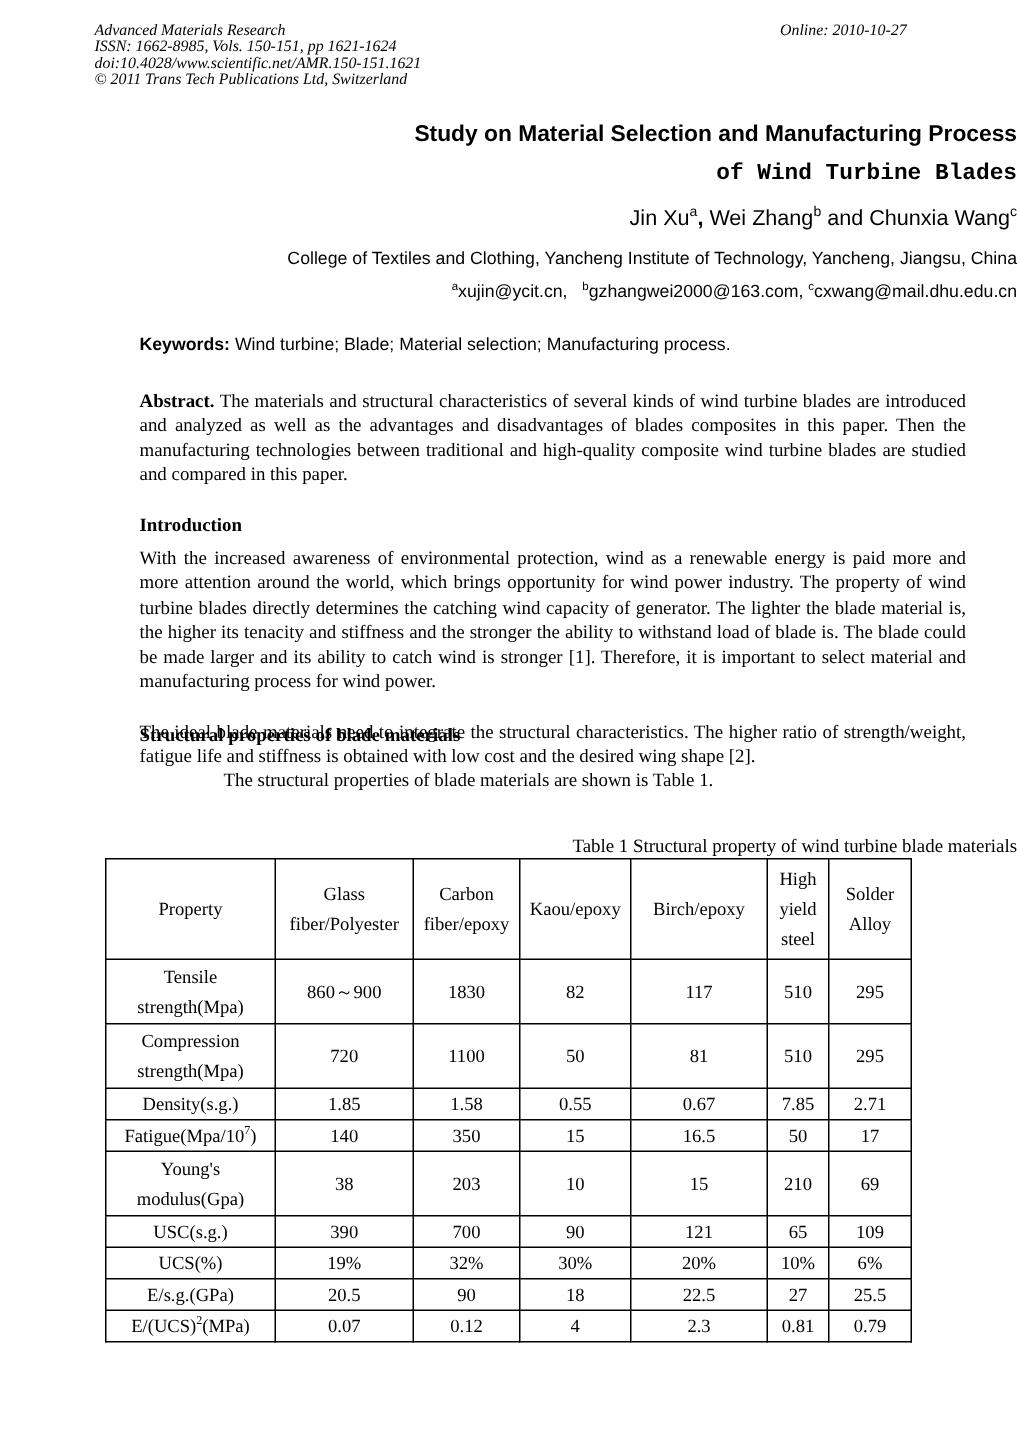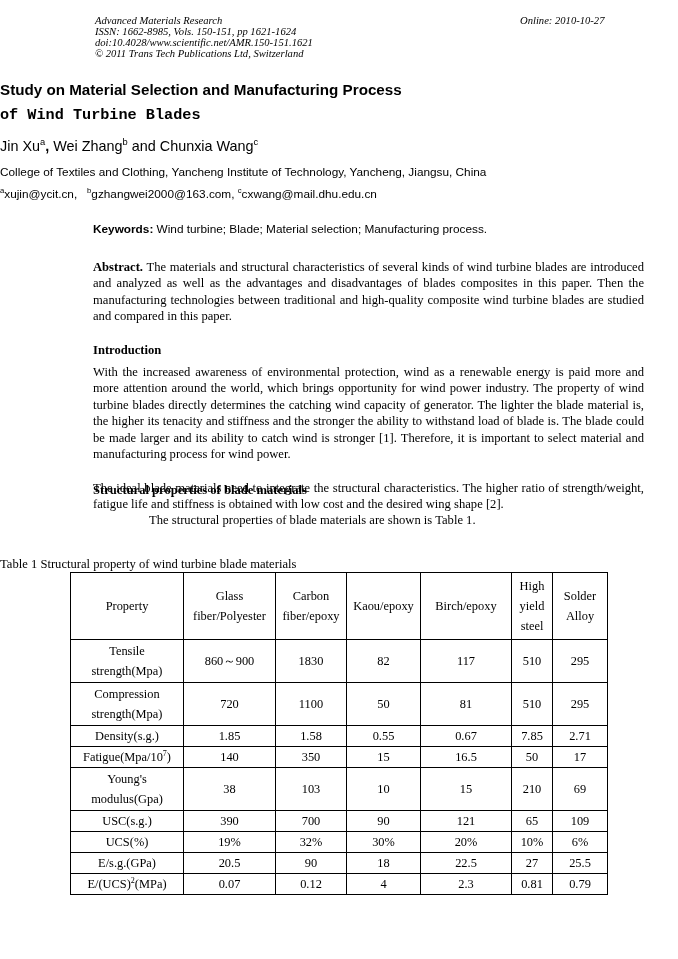--- a/index.html
+++ b/index.html
@@ -1,20 +1,20 @@
 <!DOCTYPE html>
 <html><head>
 <meta charset="utf-8">
 <style>
   html, body { margin:0; padding:0; background:#fff; }
   body { width:678px; height:959px; position:relative; overflow:hidden; color:#000; }
   .hdr { position:absolute; font-family:"Liberation Serif", serif; font-style:italic; font-size:10.6px; line-height:11px; }
-  #hdr-left { left:63px; top:15px;margin-left:32px; }
+  #hdr-left { left:63px; top:15px; }
   #hdr-right { left:520px; top:15px; }
-  .center { position:absolute; left:0; width:678px; text-align:left; }
+  .center { position:absolute; left:0; width:678px; text-align:right; }
   #title1 { top:81px; font-family:"Liberation Sans", sans-serif; font-weight:bold; font-size:15.2px; }
   #title2 { top:106px; font-family:Liberation Mono, monospace; font-weight:bold; font-size:15.2px; }
   #authors { top:138px; font-family:"Liberation Sans", sans-serif; font-size:14.4px; }
   #affil { top:165px; font-family:"Liberation Sans", sans-serif; font-size:11.8px; }
   #emails { top:187px; font-family:"Liberation Sans", sans-serif; font-size:11.8px; }
   sup { font-size:65%; vertical-align: super; line-height:0; }
   .block { position:absolute; left:64px; width:551px;padding-left:29px; }
   #keywords { top:222px; font-family:"Liberation Sans", sans-serif; font-size:11.8px; }
   .para { font-family:"Liberation Serif", serif; font-size:12.6px; line-height:16.4px; text-align:justify; }
   #abstract { top:259px; }
@@ -126,21 +126,21 @@
     <td>140</td>
     <td>350</td>
     <td>15</td>
     <td>16.5</td>
     <td>50</td>
     <td>17</td>
   </tr>
   <tr class="h44">
     <td>Young's modulus(Gpa)</td>
     <td>38</td>
-    <td>103</td>
+    <td>203</td>
     <td>10</td>
     <td>15</td>
     <td>210</td>
     <td>69</td>
   </tr>
   <tr class="h22">
     <td>USC(s.g.)</td>
     <td>390</td>
     <td>700</td>
     <td>90</td>

